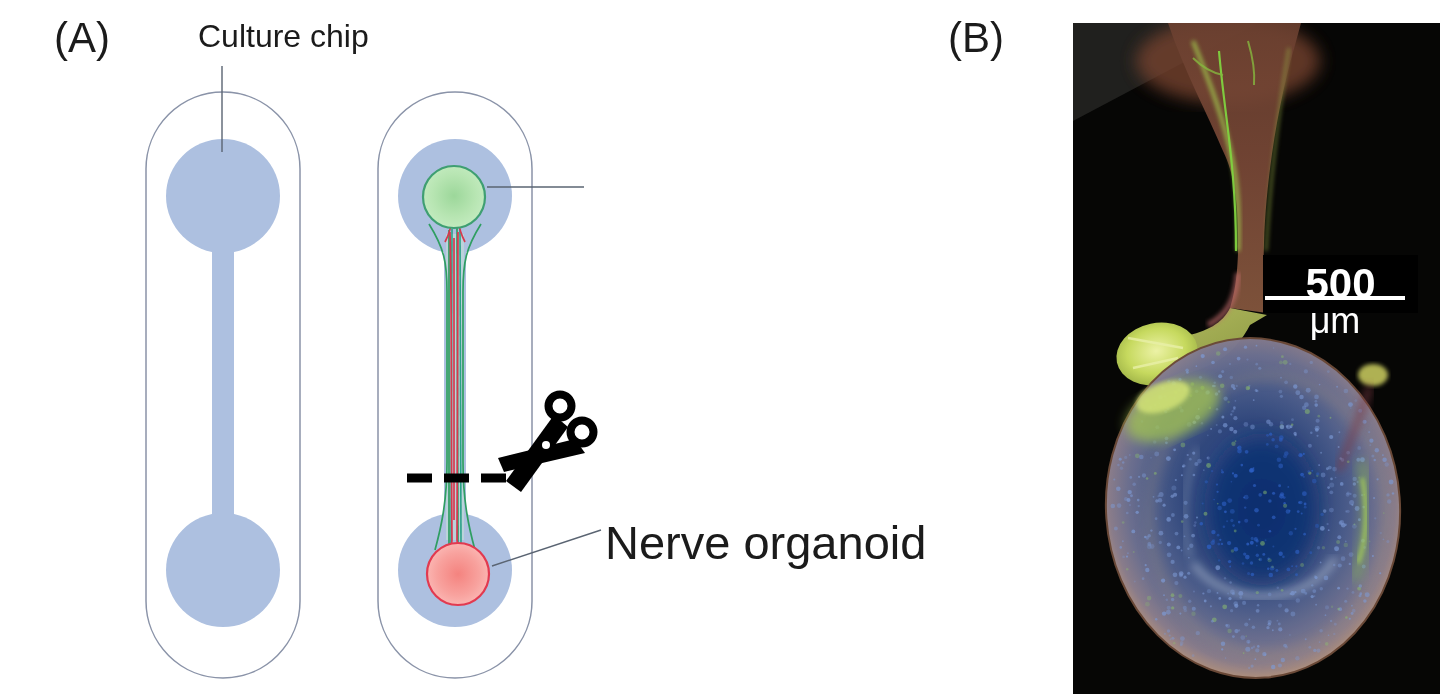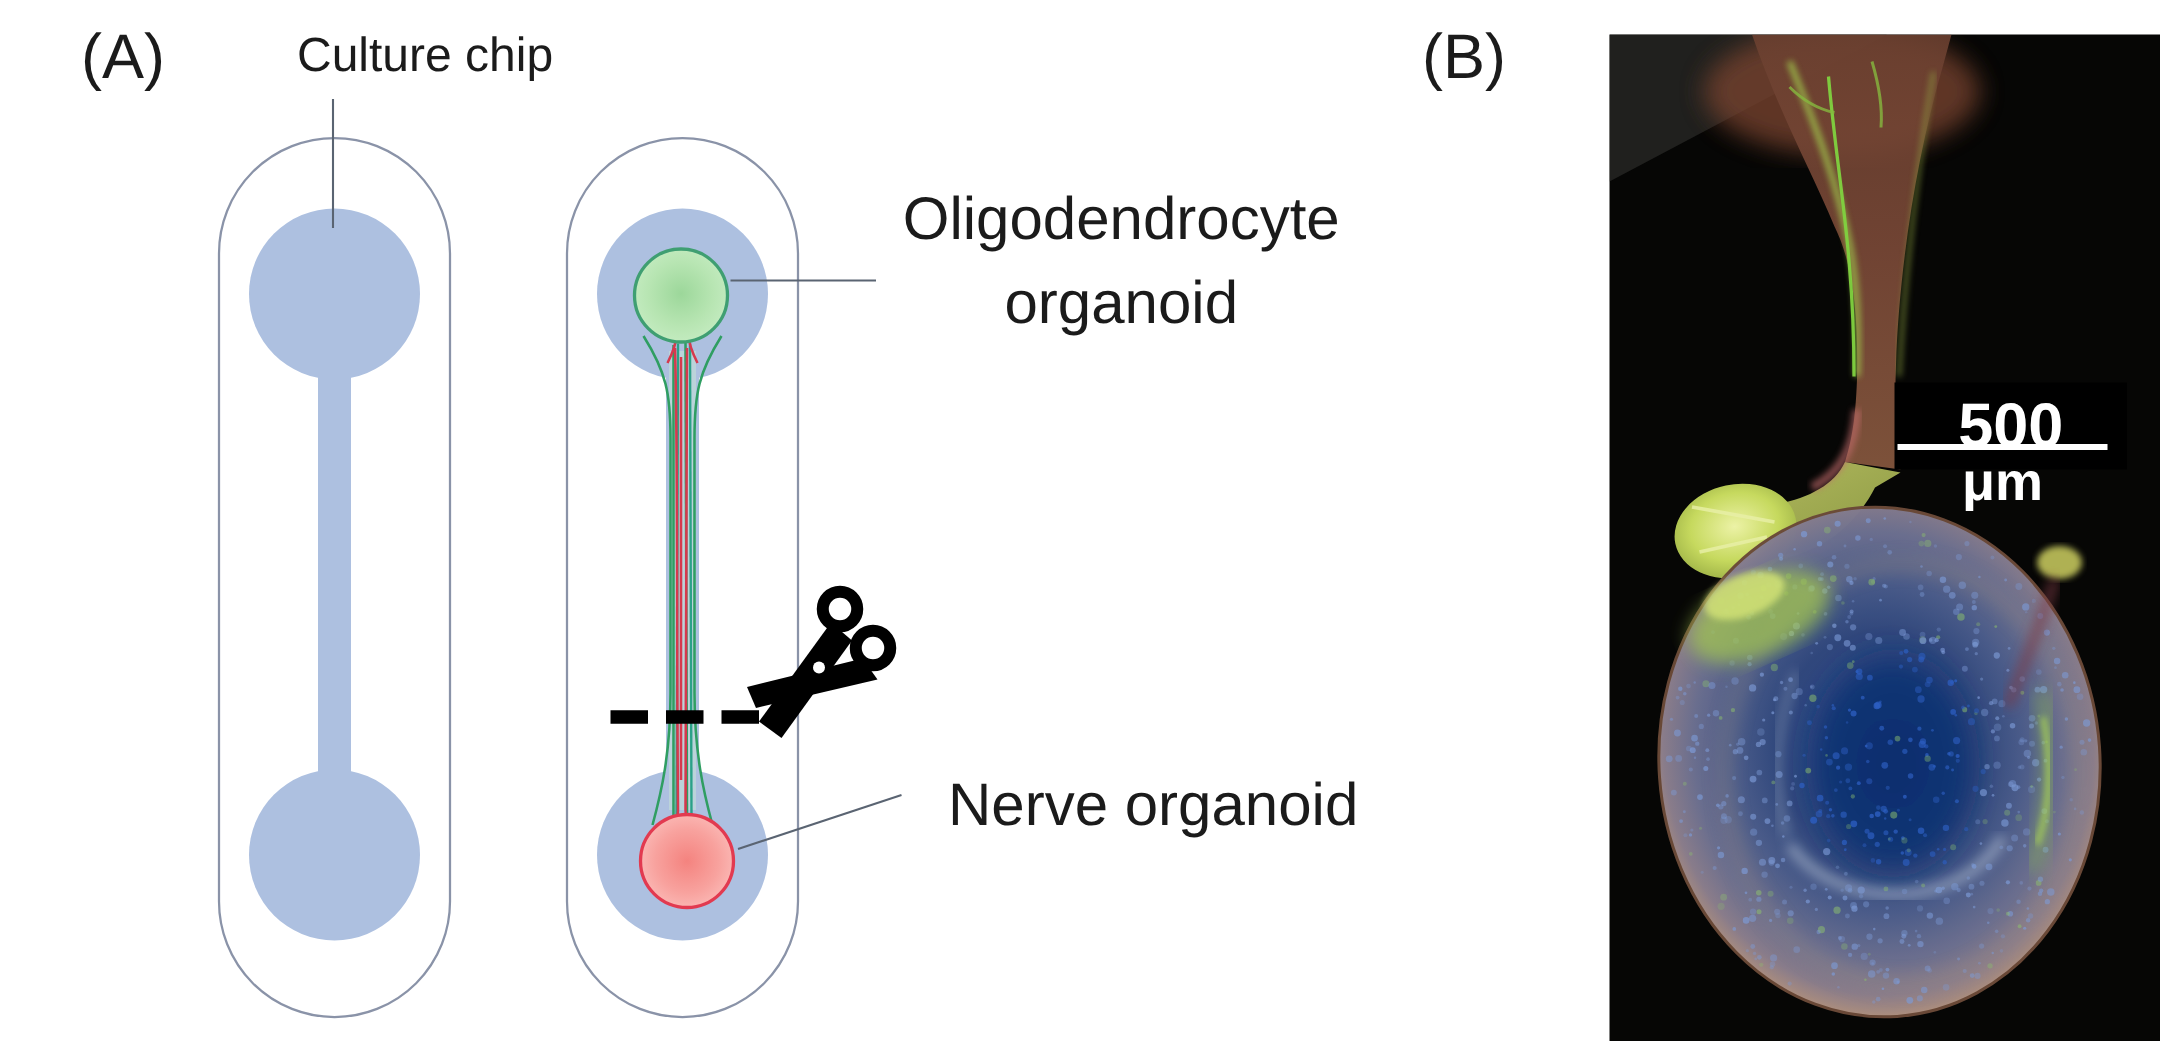--- a/index.html
+++ b/index.html
@@ -9,21 +9,21 @@
     position:relative;overflow:hidden;
     color:var(--label-text,#1b1b1b);
   }
   #figure{position:absolute;inset:0;}
   .lbl{position:absolute;white-space:nowrap;color:var(--label-text,#1b1b1b);}
   #label-a{left:54px;top:14px;font-size:42px;}
   #label-b{left:948px;top:14px;font-size:42px;}
   #culture-label{left:198px;top:18px;font-size:32px;}
   #oligo-label{left:556px;top:118px;width:383px;text-align:center;
                font-size:40px;line-height:56px;white-space:normal;position:absolute;}
-  #nerve-label{left:632px;top:515px;font-size:40px;}
+  #nerve-label{left:605px;top:515px;font-size:47px;}
   #panelA-svg{position:absolute;left:0;top:0;}
 
   
   .chip-outline{fill:#ffffff;stroke:var(--chip-outline,#8a93a8);stroke-width:1.5;}
   .chip-channel{fill:var(--chip-fill,#adc0e0);}
   .leader{stroke:var(--leader-line,#5a6472);stroke-width:1.4;}
   .fiber-green{stroke:var(--fiber-green,#2f9e62);stroke-width:1.7;fill:none;}
   .fiber-teal{stroke:var(--fiber-teal,#2aa188);stroke-width:1.6;fill:none;}
   .fiber-red{stroke:var(--fiber-red,#d6394e);stroke-width:1.7;fill:none;}
   .cutline{stroke:var(--cut-line,#000);stroke-width:9;stroke-dasharray:25 12;fill:none;}
@@ -36,21 +36,21 @@
     background:var(--photo-background,#060605);overflow:hidden;
   }
   #scale-box{
     position:absolute;left:190px;top:212px;width:155px;height:58px;
     background:#000;display:flex;align-items:center;justify-content:center;margin-top:20px;
   }
   #scale-value{color:var(--scale-text,#fff);font-size:42px;font-weight:bold;}
   #scale-line{position:absolute;left:192px;top:273px;width:140px;height:4px;
     background:var(--scale-text,#fff);}
   #scale-unit{position:absolute;left:192px;top:277px;width:140px;text-align:center;
-    color:var(--scale-text,#fff);font-size:36px;font-weight:bold;}
+    color:var(--scale-text,#fff);font-size:36px;font-weight:normal;}
 </style>
 </head>
 <body>
 
 <div id="figure">
 
   <svg id="panelA-svg" width="940" height="694" viewBox="0 0 940 694">
 
     <defs>
       <radialGradient id="gradGreen" cx="0.5" cy="0.48" r="0.62">
@@ -112,24 +112,20 @@
       <circle cx="546" cy="445" r="4" fill="#ffffff"></circle>
     </g>
 
     <line class="leader" x1="222" y1="66" x2="222" y2="152"></line>
     <line class="leader" x1="487" y1="187" x2="584" y2="187"></line>
     <line class="leader" x1="492" y1="566" x2="601" y2="530"></line>
   </svg>
 
   <div class="lbl" id="label-a">(A)</div>
   <div class="lbl" id="culture-label">Culture chip</div>
-  <div id="oligo-label">
-    <span>Oligodendrocyte</span><br>
-    <span>organoid</span>
-  </div>
   <div class="lbl" id="nerve-label">Nerve organoid</div>
   <div class="lbl" id="label-b">(B)</div>
 
   <div id="micrograph">
     <svg id="micro-svg" width="367" height="671" viewBox="0 0 367 671">
       <defs>
         <radialGradient id="bodyGrad" cx="0.5" cy="0.47" r="0.56">
           <stop offset="0" stop-color="#2a4a8c"></stop>
           <stop offset="0.40" stop-color="#31497f"></stop>
           <stop offset="0.58" stop-color="#4c5d8c"></stop>

